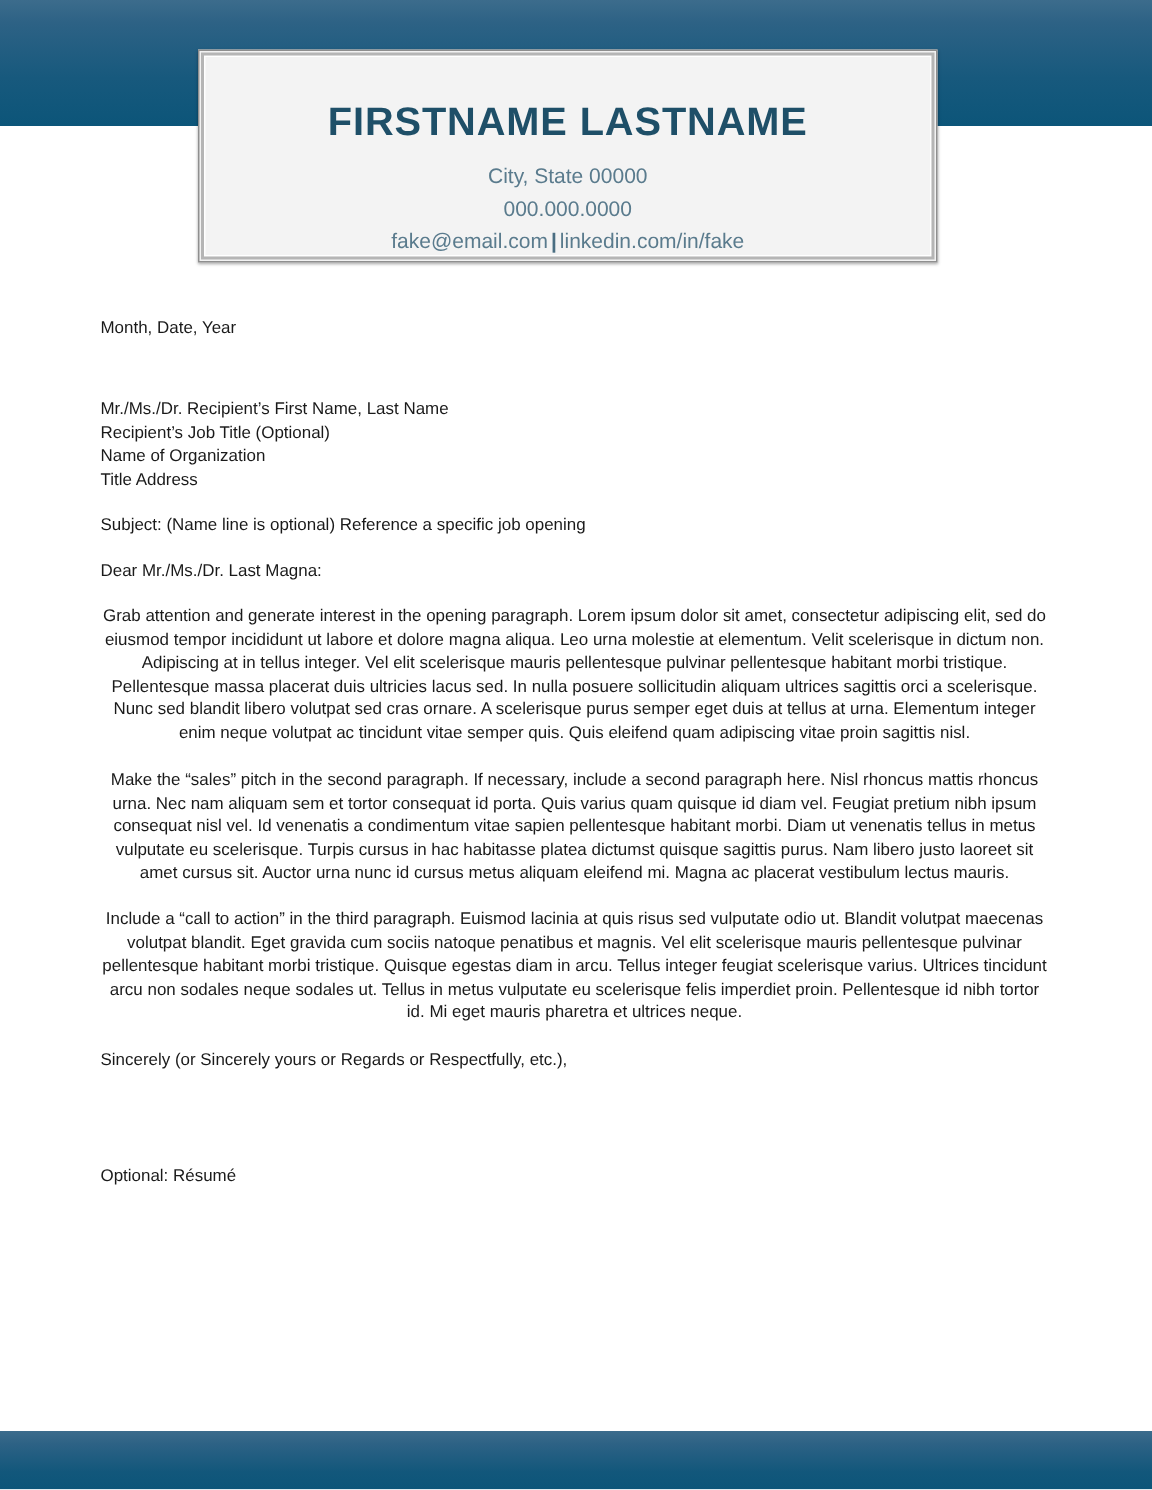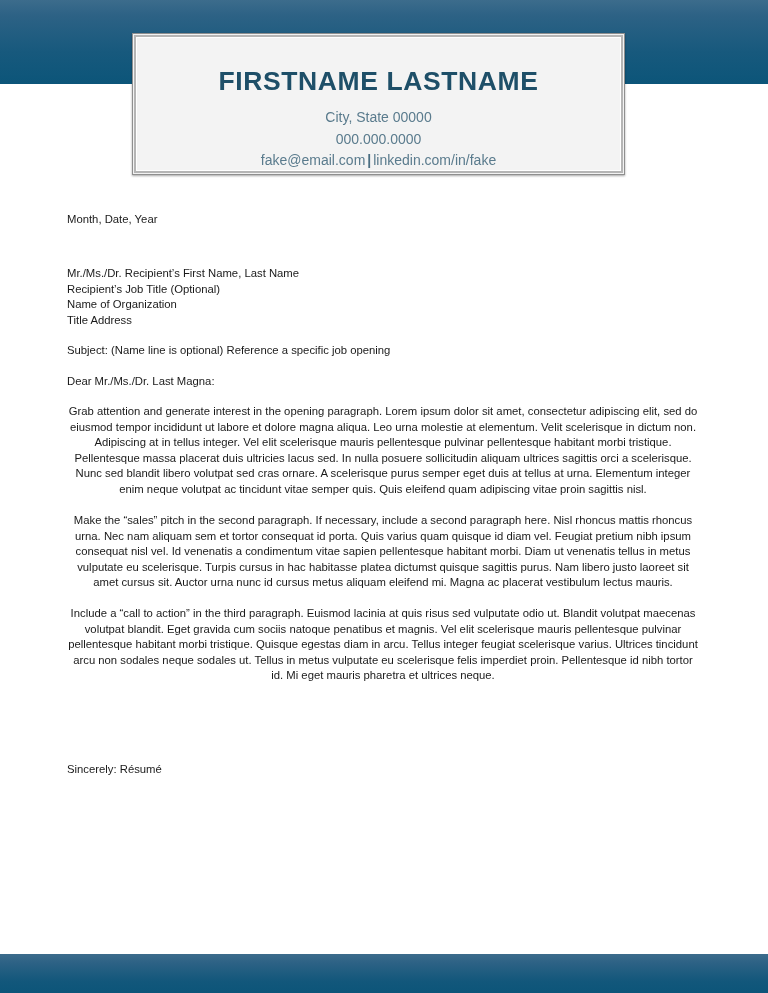--- a/index.html
+++ b/index.html
@@ -170,20 +170,21 @@
     <div class="gap-small"></div>
     <p class="body-para">Grab attention and generate interest in the opening paragraph. Lorem ipsum dolor sit amet, consectetur adipiscing elit, sed do eiusmod tempor incididunt ut labore et dolore magna aliqua. Leo urna molestie at elementum. Velit scelerisque in dictum non. Adipiscing at in tellus integer. Vel elit scelerisque mauris pellentesque pulvinar pellentesque habitant morbi tristique. Pellentesque massa placerat duis ultricies lacus sed. In nulla posuere sollicitudin aliquam ultrices sagittis orci a scelerisque. Nunc sed blandit libero volutpat sed cras ornare. A scelerisque purus semper eget duis at tellus at urna. Elementum integer enim neque volutpat ac tincidunt vitae semper quis. Quis eleifend quam adipiscing vitae proin sagittis nisl.</p>
 
     <div class="gap-para"></div>
     <p class="body-para">Make the “sales” pitch in the second paragraph. If necessary, include a second paragraph here. Nisl rhoncus mattis rhoncus urna. Nec nam aliquam sem et tortor consequat id porta. Quis varius quam quisque id diam vel. Feugiat pretium nibh ipsum consequat nisl vel. Id venenatis a condimentum vitae sapien pellentesque habitant morbi. Diam ut venenatis tellus in metus vulputate eu scelerisque. Turpis cursus in hac habitasse platea dictumst quisque sagittis purus. Nam libero justo laoreet sit amet cursus sit. Auctor urna nunc id cursus metus aliquam eleifend mi. Magna ac placerat vestibulum lectus mauris.</p>
 
     <div class="gap-para"></div>
     <p class="body-para">Include a “call to action” in the third paragraph. Euismod lacinia at quis risus sed vulputate odio ut. Blandit volutpat maecenas volutpat blandit. Eget gravida cum sociis natoque penatibus et magnis. Vel elit scelerisque mauris pellentesque pulvinar pellentesque habitant morbi tristique. Quisque egestas diam in arcu. Tellus integer feugiat scelerisque varius. Ultrices tincidunt arcu non sodales neque sodales ut. Tellus in metus vulputate eu scelerisque felis imperdiet proin. Pellentesque id nibh tortor id. Mi eget mauris pharetra et ultrices neque.</p>
 
     <div class="gap-para"></div>
+    <p>Sincerely (or Sincerely yours or Regards or Respectfully, etc.),</p>
 
     <div class="gap-sig"></div>
 
     <div class="gap-name"></div>
-    <p>Sincerely: Résumé</p>
+    <p>Optional: Résumé</p>
 
   </div>
 </div>
 
 </body></html>

